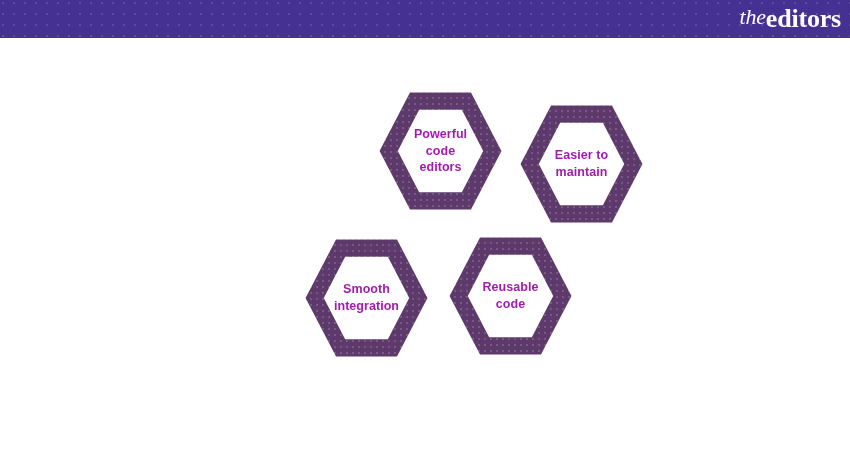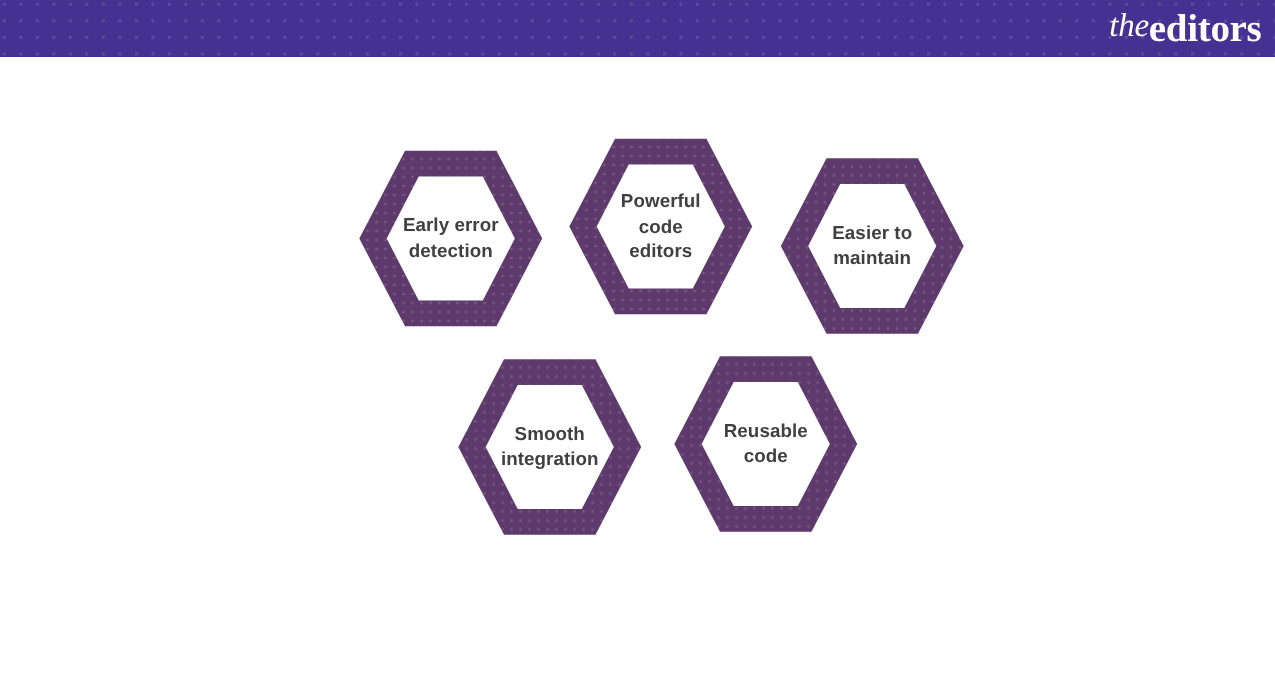--- a/index.html
+++ b/index.html
@@ -96,21 +96,21 @@
       74% 98%, 26% 98%,
       2% 50%
     );
     border-radius:13px;
     display:flex;
     align-items:center;
     justify-content:center;
   }
 
   .hex-label {
-    color:#404040;
+    color:#a21caf;
     font-size:12.5px;
     font-weight:700;
     line-height:1.34;
     text-align:center;
     letter-spacing:0.05px;
     padding:0 3px;
     white-space:pre-line;
   }
 
   
@@ -127,27 +127,20 @@
 
   <div class="header-bar">
     <div class="logo">
       <span class="logo-the">the</span>
         <span class="logo-academy">editors</span>
     </div>
   </div>
 
   <div class="hex-stage">
 
-    <div class="hex" id="hex-0">
-      <div class="hex-outer"></div>
-      <div class="hex-inner">
-        <span class="hex-label">Early error
-detection</span>
-      </div>
-    </div>
 
     <div class="hex" id="hex-1">
       <div class="hex-outer"></div>
       <div class="hex-inner">
         <span class="hex-label">Powerful
 code
 editors</span>
       </div>
     </div>
 

